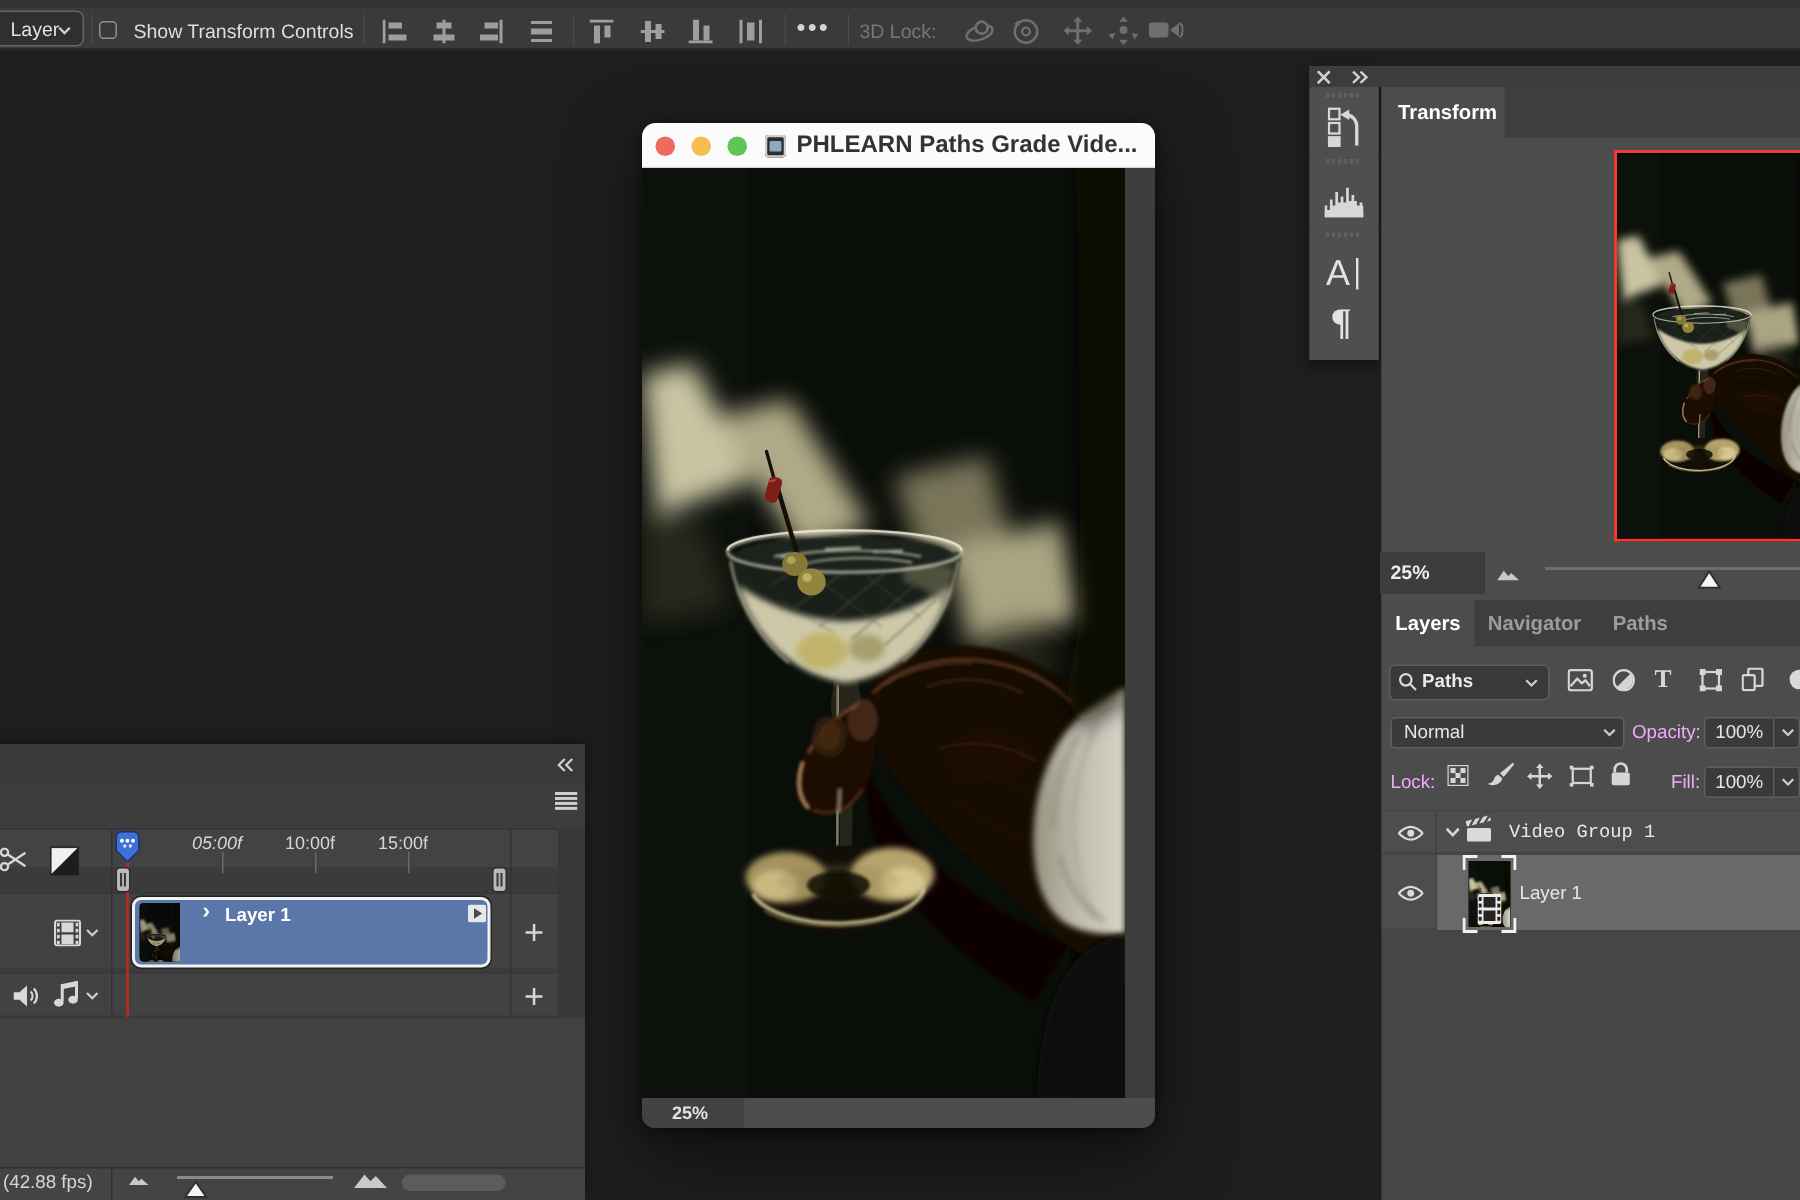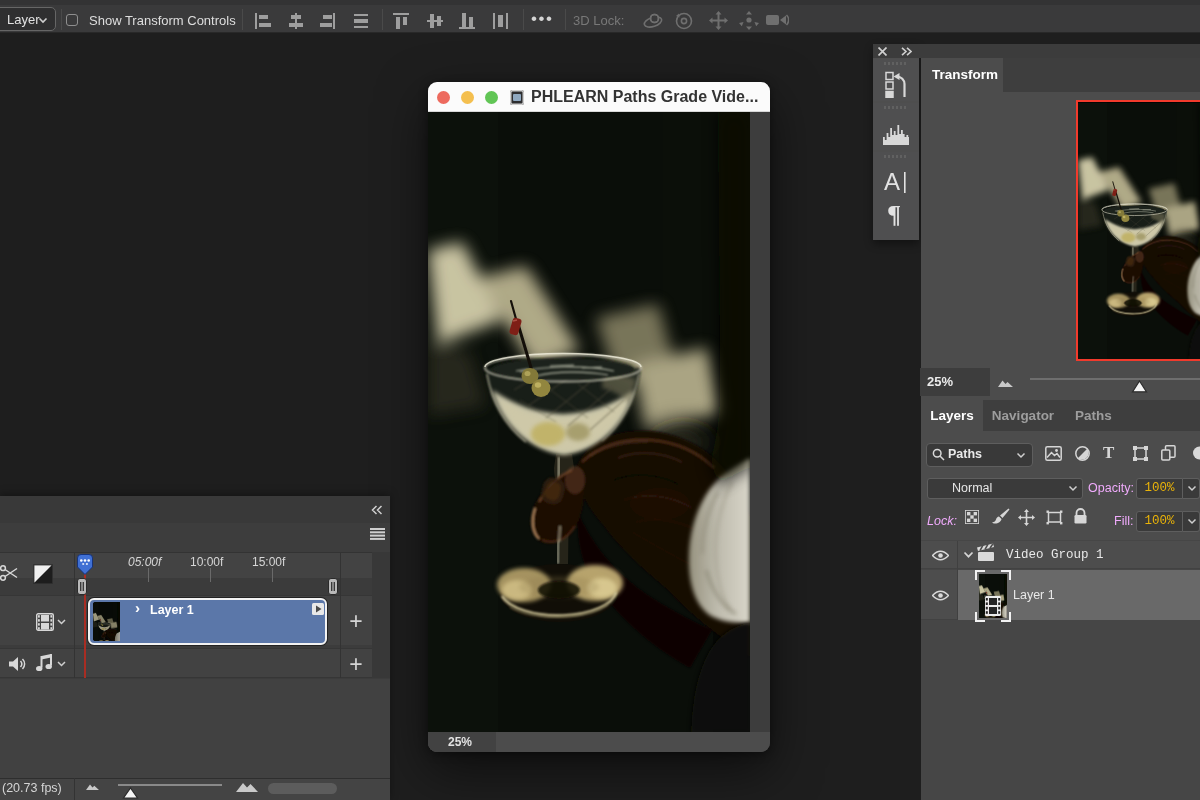--- a/index.html
+++ b/index.html
@@ -39,22 +39,22 @@
 #rpanel{left:921px;top:44px;width:279px;height:756px;background:#464646;}
 #rtopbar{left:873px;top:44px;width:327px;height:14px;background:#3c3c3c;}
 #navtab{left:921px;top:58px;width:82px;height:34px;background:#4c4c4c;}
 #navtabrest{left:1003px;top:58px;width:197px;height:34px;background:#3e3e3e;}
 #navbody{left:921px;top:92px;width:279px;height:308px;background:#4c4c4c;}
 #navthumb{left:1076px;top:100px;width:124px;height:261px;border:2px solid #f23a2c;border-right:none;overflow:hidden;background:#000;}
 .ptab{position:absolute;top:400px;height:31px;background:#3e3e3e;color:#9d9d9d;font-size:13.5px;font-weight:bold;
 text-align:center;line-height:31px;}
 #layersbody{left:921px;top:431px;width:279px;height:109px;background:#4c4c4c;}
 #kindbox{left:926px;top:443px;width:107px;height:24px;background:#393939;border:1px solid #5e5e5e;border-radius:4px;color:#e6e6e6;font-size:12.5px;line-height:22px;}
-#normalbox{left:927px;top:478px;width:156px;height:21px;background:#3a3a3a;border:1px solid #5e5e5e;border-radius:3px;color:#e6e6e6;font-size:12.5px;line-height:19px;padding-left:24px;}
-.valbox{position:absolute;width:47px;height:21px;background:#3a3a3a;border:1px solid #5e5e5e;border-radius:3px 0 0 3px;color:#eab308;font-size:12.5px;line-height:19px;text-align:center;font-family:Liberation Mono, monospace;}
+#normalbox{left:927px;top:478px;width:156px;height:21px;background:#3a3a3a;border:1px solid #5e5e5e;border-radius:3px;color:#e6e6e6;font-size:12.5px;line-height:19px;padding-left:8px;}
+.valbox{position:absolute;width:47px;height:21px;background:#3a3a3a;border:1px solid #5e5e5e;border-radius:3px 0 0 3px;color:#e5e5e5;font-size:12.5px;line-height:19px;text-align:center;}
 .valdd{position:absolute;width:17px;height:21px;background:#3a3a3a;border:1px solid #5e5e5e;border-left:none;border-radius:0 3px 3px 0;}
 .plabel{position:absolute;font-size:12.5px;color:#f0abfc;}
 #vgrow{left:921px;top:541px;width:279px;height:28px;background:#4d4d4d;border-bottom:1px solid #424242;}
 #l1row{left:921px;top:570px;width:279px;height:50px;background:#4d4d4d;border-bottom:1px solid #424242;}
 #l1sel{left:957px;top:570px;width:243px;height:50px;background:#696969;}
 #eyecol{position:absolute;left:957px;top:541px;width:1px;height:79px;background:#404040;}
 #l1thumb{left:979px;top:574px;width:28px;height:44px;background:#111;overflow:hidden;}
 .lname{position:absolute;color:#e8e8e8;font-size:12.5px;}
 
 #tpanel{left:0px;top:496px;width:390px;height:304px;background:#3c3c3c;box-shadow:0 -2px 8px rgba(0,0,0,.35);}
@@ -259,21 +259,21 @@
 <div class="ptab" style="left:921px;width:62px;background:#4c4c4c;color:#fff;">Layers</div>
 <div class="ptab" style="left:983px;width:80px;">Navigator</div>
 <div class="ptab" style="left:1063px;width:61px;">Paths</div>
 <div class="ptab" style="left:1124px;width:76px;"></div>
 <div class="abs" id="layersbody"></div>
 <div class="abs" id="kindbox"></div>
 <div class="abs" id="normalbox">Normal</div>
 <div class="plabel" style="left:1088px;top:481px;">Opacity:</div>
 <div class="valbox" style="left:1136px;top:478px;">100%</div>
 <div class="valdd" style="left:1183px;top:478px;"></div>
-<div class="plabel" style="left:927px;top:514px;font-style:italic;">Lock:</div>
+<div class="plabel" style="left:927px;top:514px;">Lock:</div>
 <div class="plabel" style="left:1114px;top:514px;">Fill:</div>
 <div class="valbox" style="left:1136px;top:511px;">100%</div>
 <div class="valdd" style="left:1183px;top:511px;"></div>
 <div class="abs" id="vgrow"></div>
 <div class="abs" id="l1row"></div>
 <div class="abs" id="l1sel"></div>
 <div id="eyecol"></div>
 <div class="lname" style="left:1006px;top:548px;font-family:Liberation Mono, monospace;">Video Group 1</div>
 <div class="lname" style="left:1013px;top:588px;">Layer 1</div>
 <div class="abs" id="l1thumb"><svg width="28" height="54" viewBox="0 0 322 620">
@@ -300,21 +300,21 @@
 <div class="ttick" style="left:272px;"></div>
 <div class="abs" id="redline"></div>
 <div class="abs" id="clip"></div>
 <div class="abs" id="clipthumb"><svg width="27" height="52" viewBox="0 0 322 620">
         <use href="#martini"></use>
       </svg><div style="position:absolute;left:0;top:0;width:27px;height:39px;background:rgba(0,0,0,0.22);"></div></div>
 <div class="abs" style="left:135px;top:599px;color:#fff;font-size:15px;font-weight:bold;">›</div>
 <div class="abs" style="left:150px;top:603px;color:#fff;font-size:12.5px;font-weight:bold;">Layer 1</div>
 <div class="plus" style="top:608px;">+</div>
 <div class="plus" style="top:651px;">+</div>
-<div class="abs" style="left:2px;top:781px;font-size:12.5px;color:#d5d5d5;">(20.73 fps)</div>
+<div class="abs" style="left:2px;top:781px;font-size:12.5px;color:#d5d5d5;">(42.88 fps)</div>
 <div class="abs" style="left:74px;top:778px;width:1px;height:22px;background:#333;"></div>
 <div class="abs" style="left:118px;top:784px;width:104px;height:2px;background:#8a8a8a;"></div>
 
 <svg class="icn" style="left:255px;top:13px;" width="17" height="16" fill="#9e9e9e">
       <rect x="0" y="0" width="2" height="16"></rect>
       <rect x="4" y="2" width="9" height="4"></rect>
       <rect x="4" y="10" width="12" height="4"></rect>
     </svg>
 <svg class="icn" style="left:288px;top:13px;" width="17" height="16" fill="#9e9e9e">
       <rect x="7" y="0" width="2" height="16"></rect>

